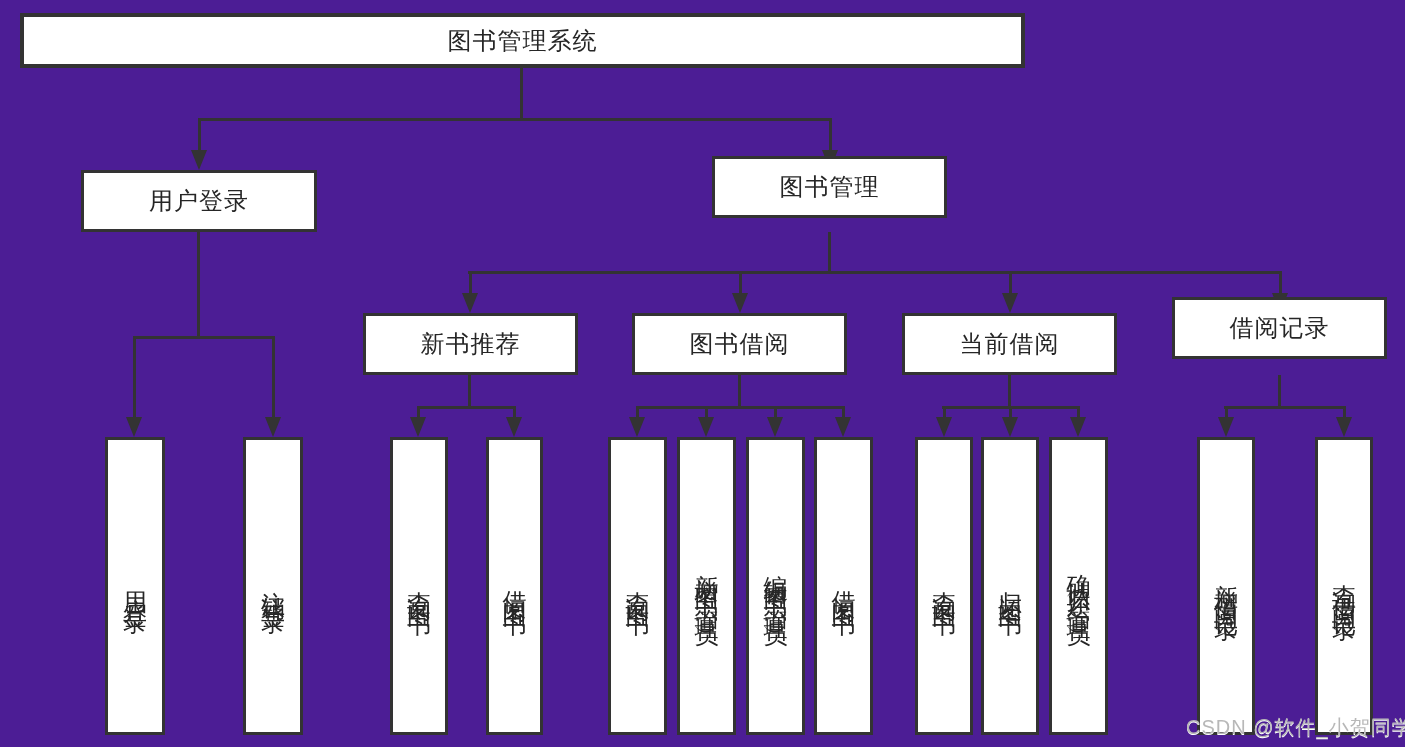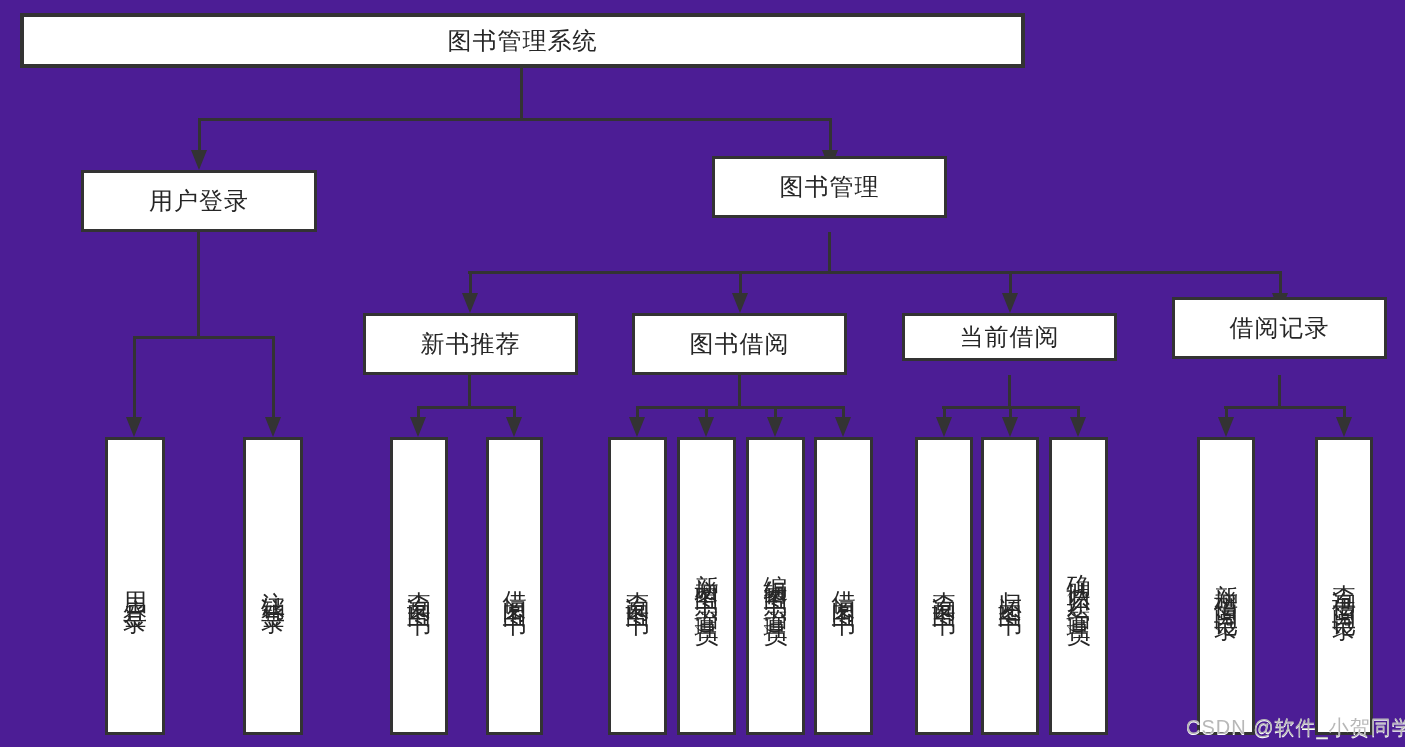--- a/index.html
+++ b/index.html
@@ -89,21 +89,21 @@
   <div class="arrow" style="left:1002px;top:293px;"></div>
   <div class="vline" style="left:1279px;top:271px;height:24px;"></div>
   <div class="arrow" style="left:1272px;top:293px;"></div>
 
   <div class="node" style="left:632px;top:313px;width:215px;height:62px;">
     <span>图书借阅</span>
   </div>
   <div class="node" style="left:363px;top:313px;width:215px;height:62px;">
     <span>新书推荐</span>
   </div>
-  <div class="node" style="left:902px;top:313px;width:215px;height:48px;justify-content:center;">
+  <div class="node" style="left:902px;top:313px;width:215px;height:62px;justify-content:center;">
     <span>当前借阅</span>
   </div>
   <div class="node" style="left:1172px;top:297px;width:215px;height:62px;">
     <span>借阅记录</span>
   </div>
 
   <div class="vline" style="left:468px;top:375px;height:34px;"></div>
   <div class="hline" style="left:417px;top:406px;width:99px;"></div>
   <div class="vline" style="left:417px;top:406px;height:13px;"></div>
   <div class="arrow" style="left:410px;top:417px;"></div>

